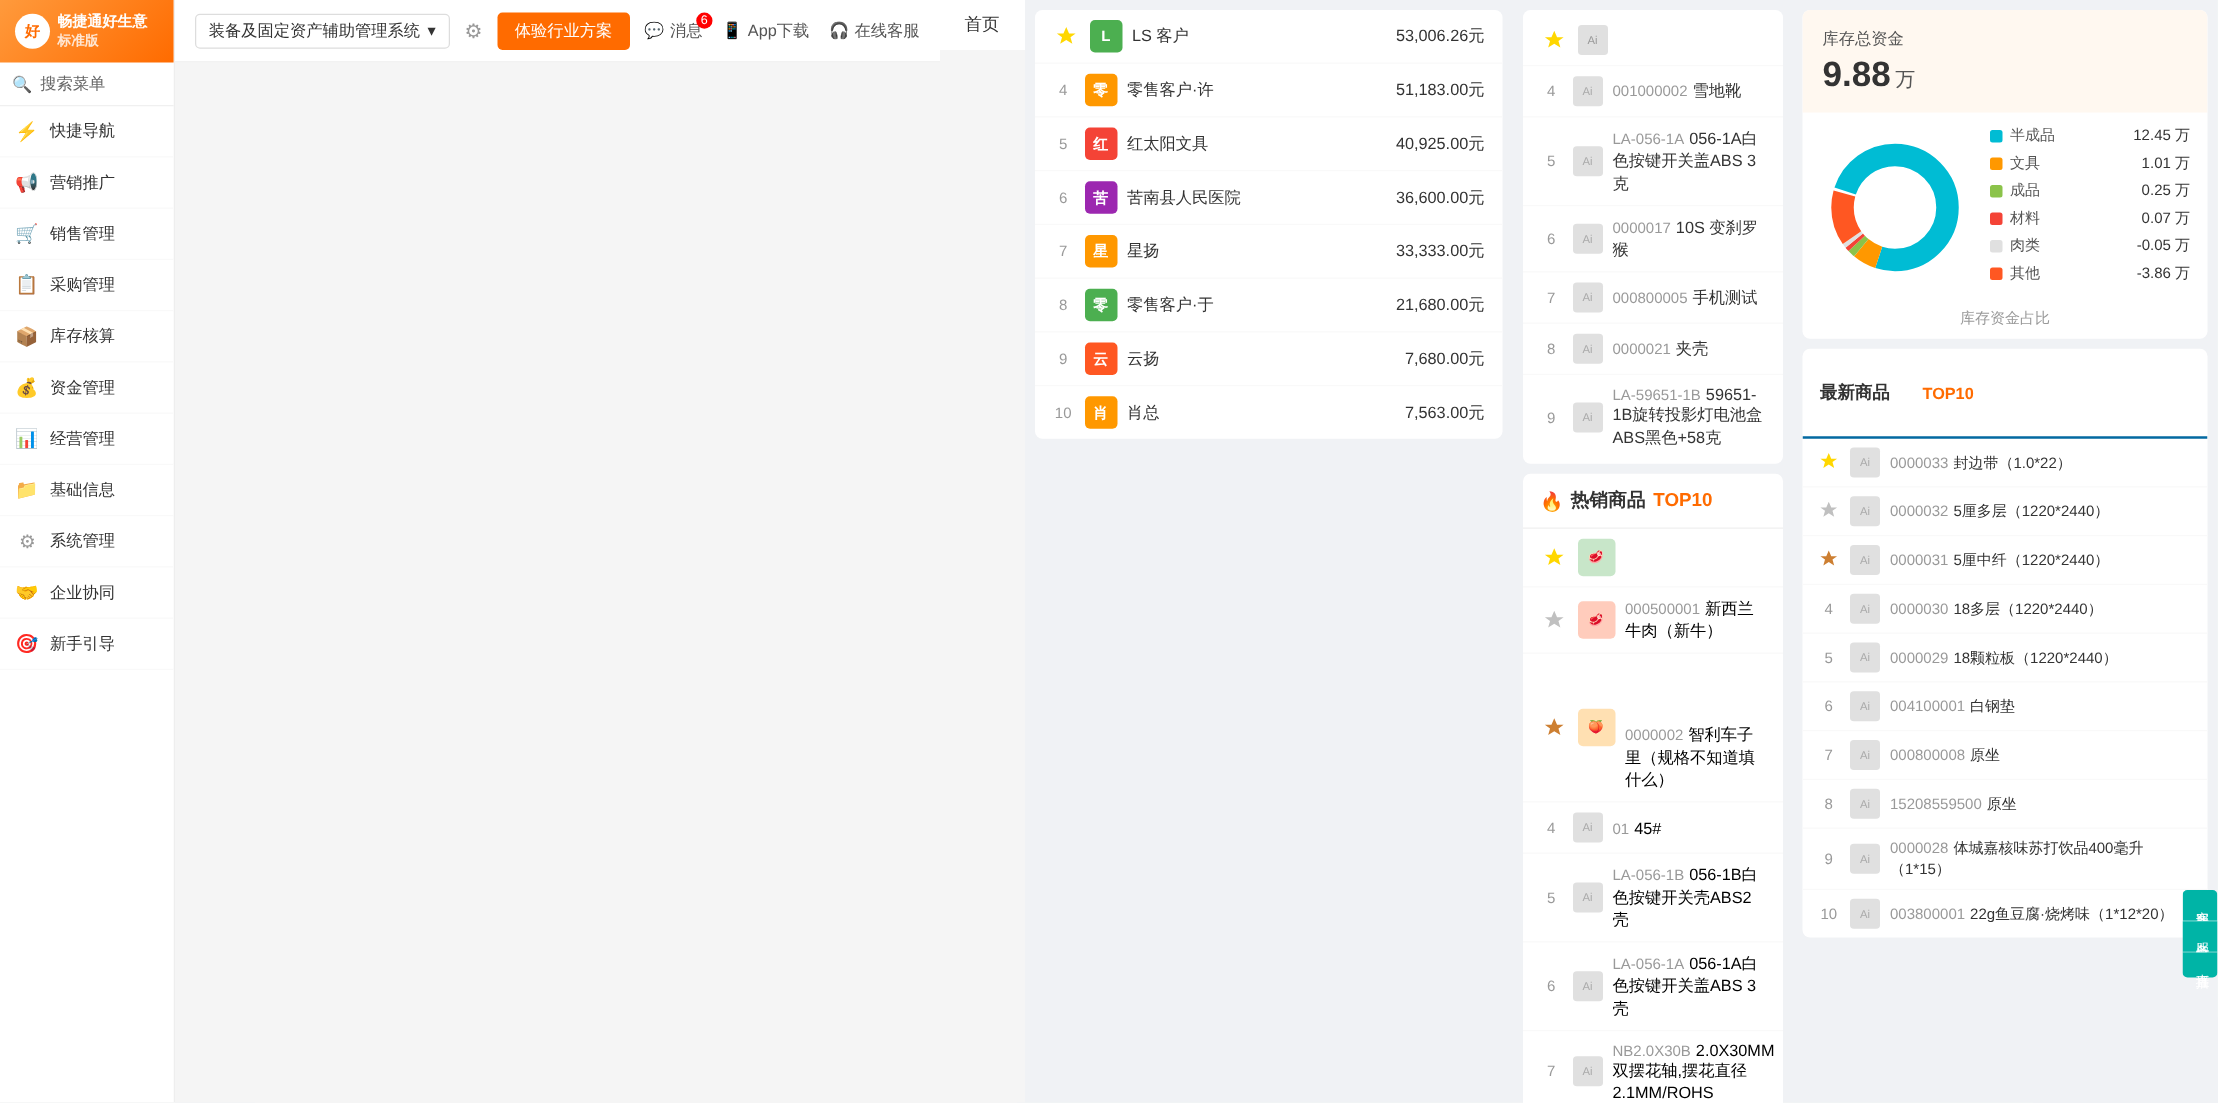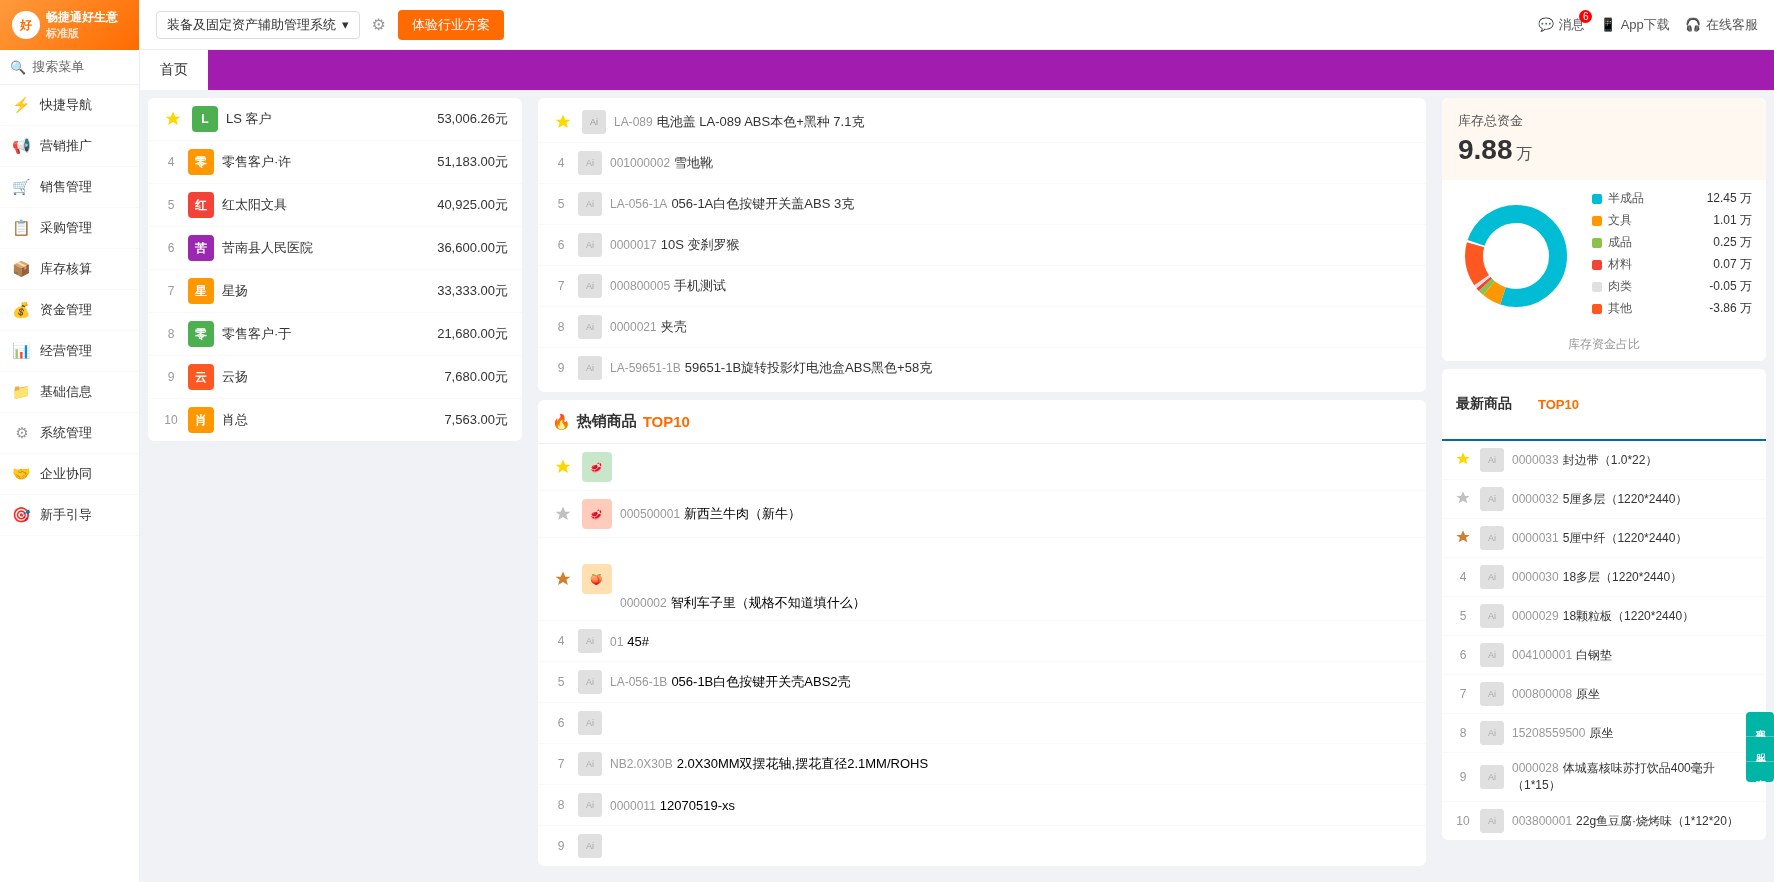--- a/index.html
+++ b/index.html
@@ -57,21 +57,20 @@
       width: 20px; height: 20px;
       display: flex; align-items: center; justify-content: center;
       color: #999;
       font-size: 15px;
     }
 
     
     .main {
       flex: 1;
       display: flex;
-      flex-direction: column;
       overflow: hidden;
     }
 
     
     .topbar {
       height: 50px;
       background: #fff;
       border-bottom: 1px solid #eee;
       display: flex;
       align-items: center;
@@ -521,21 +520,20 @@
 
       <div class="card">
         <div style="padding:4px 0;">
           <div class="list-item-row">
             <div class="rank-badge">
               <svg viewBox="0 0 24 24" width="18" height="18" fill="#FFD700">
                   <path d="M12 2L9 9H2l5.5 4-2 7L12 16l6.5 4-2-7L22 9h-7z"></path>
                 </svg>
             </div>
             <div class="np-img" style="background:#e0e0e0;font-size:9px;color:#999;width:24px;height:24px;display:flex;align-items:center;justify-content:center;">Ai</div>
-            <div style="flex:1;font-size:12px;"><span class="product-code">LA-089</span><span class="product-name-text">电池盖 LA-089 ABS本色+黑种 7.1克</span></div>
           </div>
           <div class="list-item-row">
             <div class="rank-num">4</div>
             <div class="np-img" style="background:#e0e0e0;">Ai</div>
             <div style="flex:1;font-size:12px;"><span class="product-code">001000002</span><span class="product-name-text">雪地靴</span></div>
           </div>
           <div class="list-item-row">
             <div class="rank-num">5</div>
             <div class="np-img" style="background:#e0e0e0;">Ai</div>
             <div style="flex:1;font-size:12px;"><span class="product-code">LA-056-1A</span><span class="product-name-text">056-1A白色按键开关盖ABS 3克</span></div>
@@ -601,20 +599,21 @@
           <div style="flex:1;font-size:13px;"><span class="product-code">01</span><span>45#</span></div>
         </div>
         <div class="list-item-row">
           <div class="rank-num">5</div>
           <div class="np-img" style="background:#e0e0e0;">Ai</div>
           <div style="flex:1;font-size:13px;"><span class="product-code">LA-056-1B</span><span>056-1B白色按键开关壳ABS2壳</span></div>
         </div>
         <div class="list-item-row">
           <div class="rank-num">6</div>
           <div class="np-img" style="background:#e0e0e0;">Ai</div>
+          <div style="flex:1;font-size:13px;"><span class="product-code">LA-056-1A</span><span>056-1A白色按键开关盖ABS 3壳</span></div>
         </div>
         <div class="list-item-row">
           <div class="rank-num">7</div>
           <div class="np-img" style="background:#e0e0e0;">Ai</div>
           <div style="flex:1;font-size:13px;"><span class="product-code">NB2.0X30B</span><span>2.0X30MM双摆花轴,摆花直径2.1MM/ROHS</span></div>
         </div>
         <div class="list-item-row">
           <div class="rank-num">8</div>
           <div class="np-img" style="background:#e0e0e0;">Ai</div>
           <div style="flex:1;font-size:13px;"><span class="product-code">0000011</span><span>12070519-xs</span></div>

